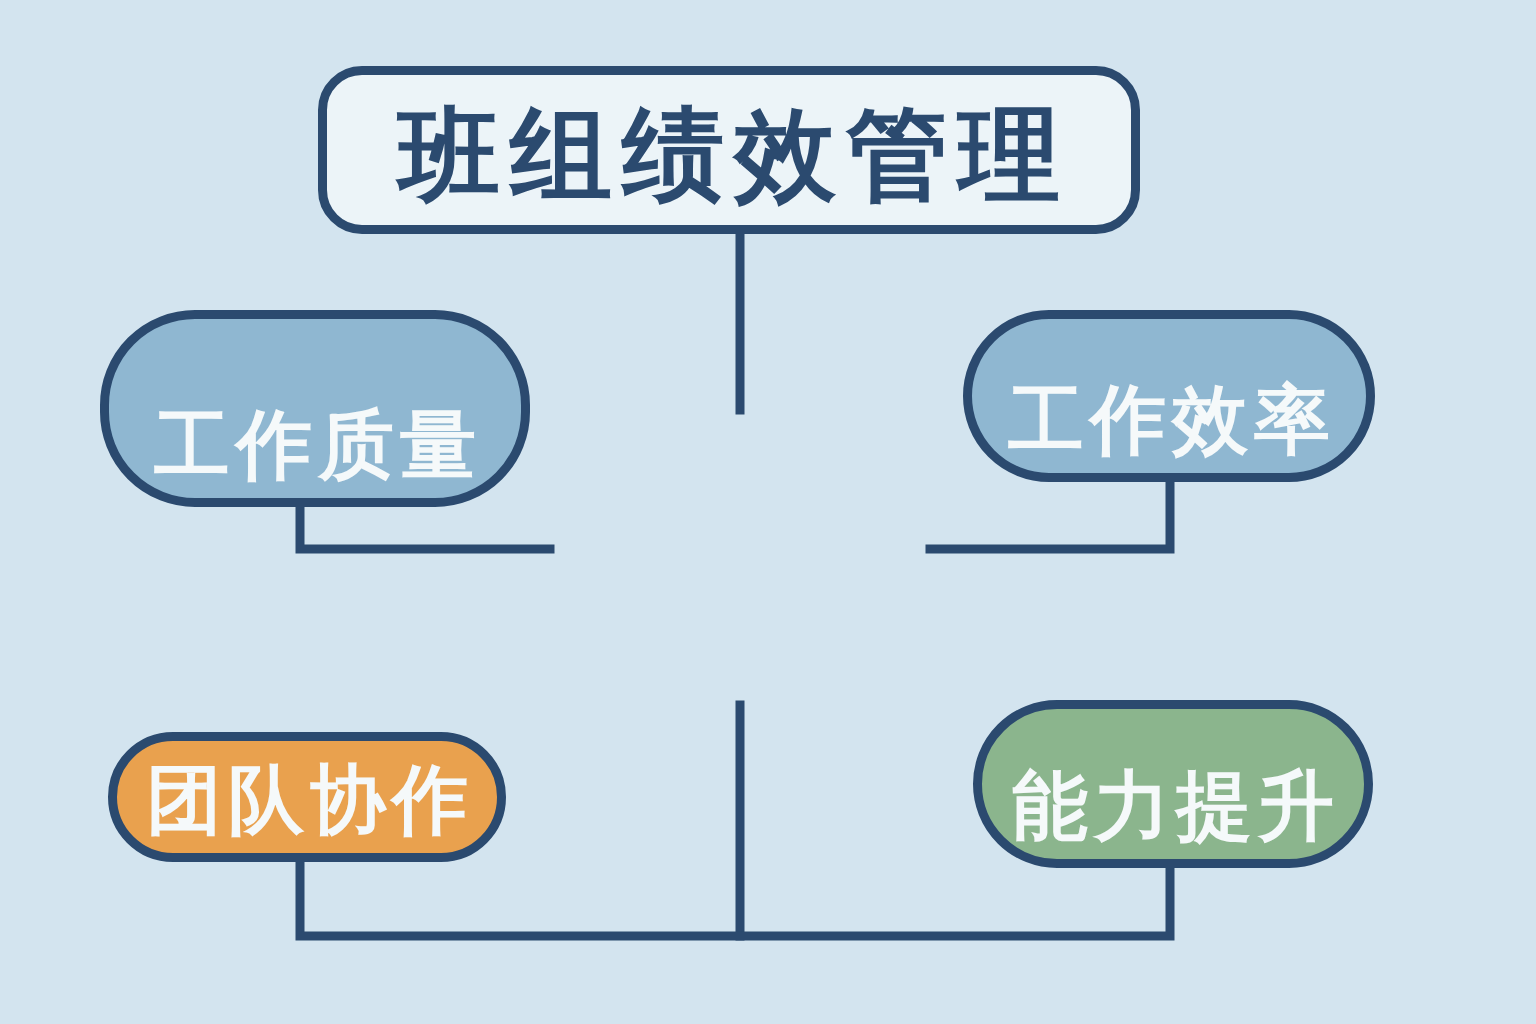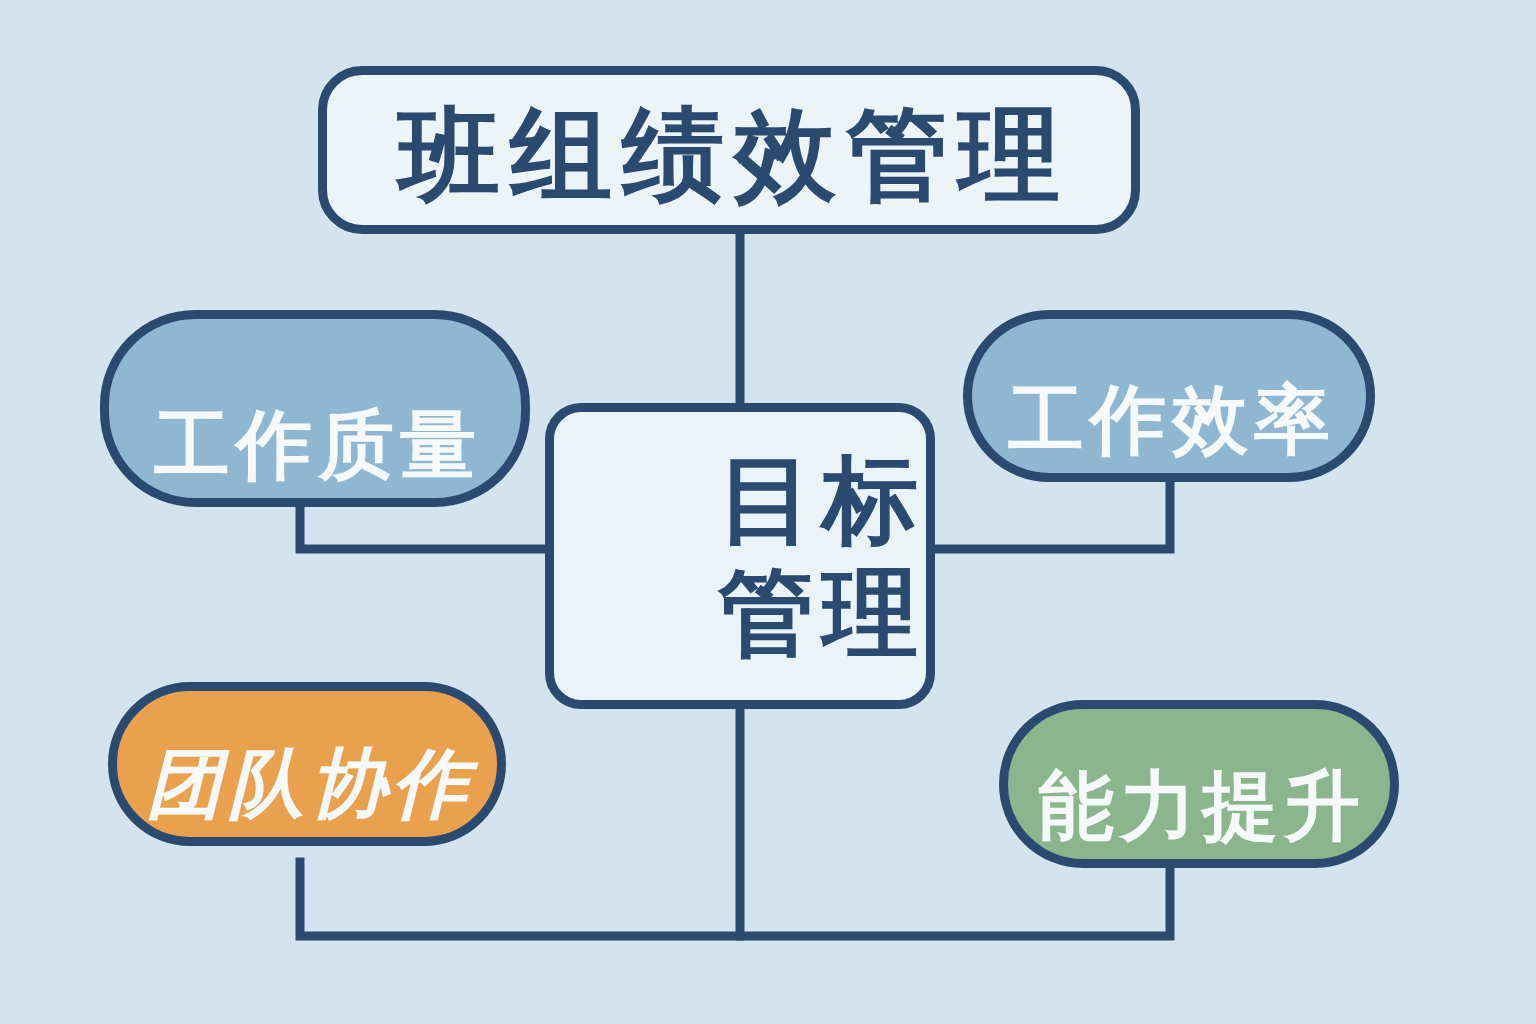--- a/index.html
+++ b/index.html
@@ -79,46 +79,42 @@
   }
   .pill-label {
     font-size: 76px;
     font-weight: bold;
     letter-spacing: 6px;
     white-space: nowrap;
     transform: translateX(3px);
   }
   .pill-work-quality        { left: 100px; top: 310px; width: 430px; height: 197px; }
   .pill-work-efficiency     { left: 963px; top: 310px; width: 412px; height: 172px; }
-  .pill-team-collaboration  { left: 108px; top: 682px; width: 398px; height: 164px; font-style: italic; }
-  .pill-capability          { left: 999px; top: 700px; width: 400px; height: 168px; }
+  .pill-team-collaboration  { left: 108px; top: 732px; width: 398px; height: 130px; }
+  .pill-capability          { left: 973px; top: 700px; width: 400px; height: 168px; }
 </style>
 </head>
 <body>
 
 <div class="canvas" style="background-color: rgb(211, 228, 239);">
 
   <svg class="connectors" viewBox="0 0 1536 1024" xmlns="http://www.w3.org/2000/svg">
     <g style="stroke: rgb(43, 74, 111);">
       <path d="M 740 230 L 740 410"></path>
       <path d="M 300 476 L 300 549 L 550 549"></path>
       <path d="M 1170 476 L 1170 549 L 930 549"></path>
       <path d="M 740 705 L 740 936"></path>
       <path d="M 300 862 L 300 936 L 1170 936 L 1170 862"></path>
     </g>
   </svg>
 
   <div class="box title-box" style="background-color: rgb(236, 244, 248);">
     <span class="title-label" style="color: rgb(43, 74, 111);">班组绩效管理</span>
   </div>
 
-  <div class="box center-box" style="background-color: rgb(234, 243, 247);">
-    <span class="center-line" style="color: rgb(43, 74, 111);">目标</span>
-    <span class="center-line" style="color: rgb(43, 74, 111);">管理</span>
-  </div>
 
   <div class="box pill pill-work-quality" style="background-color: rgb(143, 183, 209);">
     <span class="pill-label" style="color: rgb(245, 249, 250);">工作质量</span>
   </div>
 
   <div class="box pill pill-work-efficiency" style="background-color: rgb(143, 183, 209);">
     <span class="pill-label" style="color: rgb(245, 249, 250);">工作效率</span>
   </div>
 
   <div class="box pill pill-team-collaboration" style="background-color: rgb(233, 161, 78);">

